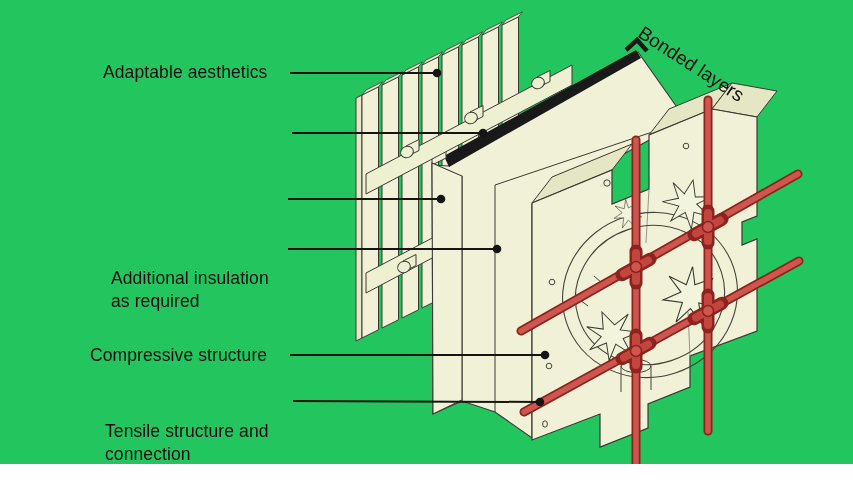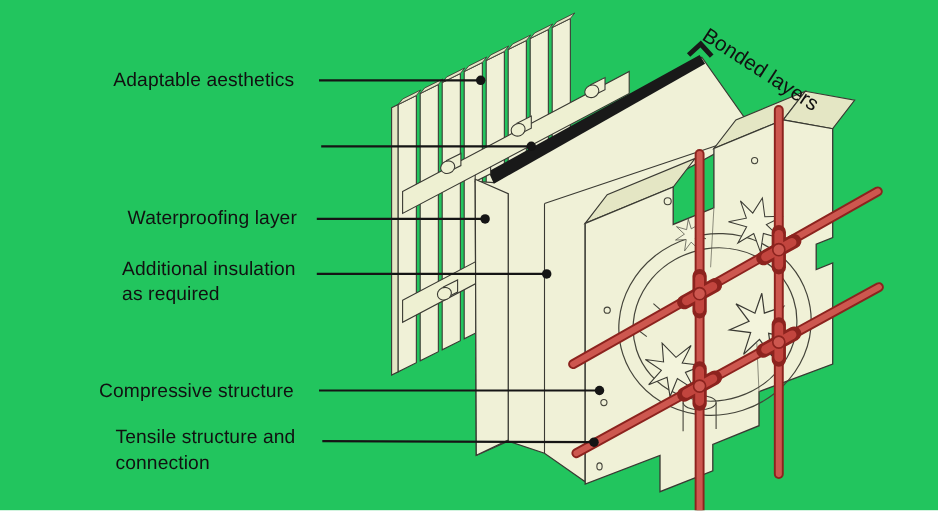--- a/index.html
+++ b/index.html
@@ -5,21 +5,21 @@
   html,body{margin:0;padding:0;background:#fff;}
   #stage{
     position:relative;width:853px;height:464px;background:#22c55e;overflow:hidden;
     font-family:"Liberation Sans",sans-serif;
   }
   #art{position:absolute;left:0;top:0;}
   .label{
     position:absolute;font-size:17.5px;line-height:23px;color:#111;
     letter-spacing:0.1px;white-space:nowrap;
   }
-  .label.wrap{white-space:normal;}
+  .label.wrap{white-space:normal;margin-top:34px;}
   #lbl-0{left:103px;top:61px;}
   #lbl-1{left:101px;top:121px;}
   #lbl-2{left:116px;top:187px;}
   #lbl-3{left:111px;top:233px;width:178px;}
   #lbl-4{left:90px;top:344px;}
   #lbl-5{left:105px;top:386px;width:188px;}
   #bonded{
     position:absolute;left:646px;top:22px;font-size:19px;color:#111;
     transform:rotate(33deg);transform-origin:0 0;white-space:nowrap;
   }
@@ -202,19 +202,18 @@
     <line x1="288" y1="249" x2="497" y2="249"></line>
     <circle cx="497" cy="249" r="4.3" stroke="none"></circle>
     <line x1="290" y1="355" x2="545" y2="355"></line>
     <circle cx="545" cy="355" r="4.3" stroke="none"></circle>
     <line x1="293" y1="401" x2="540" y2="402"></line>
     <circle cx="540" cy="402" r="4.3" stroke="none"></circle>
   </g>
 </svg>
 
 <div class="label" id="lbl-0">Adaptable aesthetics</div>
-<div class="label" id="lbl-2">Waterproofing layer</div>
 <div class="label wrap" id="lbl-3">Additional insulation as required</div>
 <div class="label wrap" id="lbl-5">Tensile structure and connection</div>
 <div class="label" id="lbl-4">Compressive structure</div>
 <div id="bonded">Bonded layers</div>
 
 </div>
 
 </body></html>

